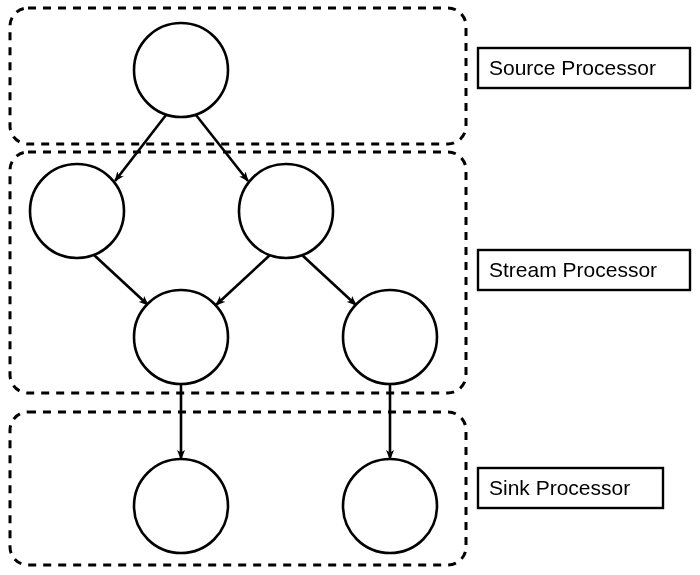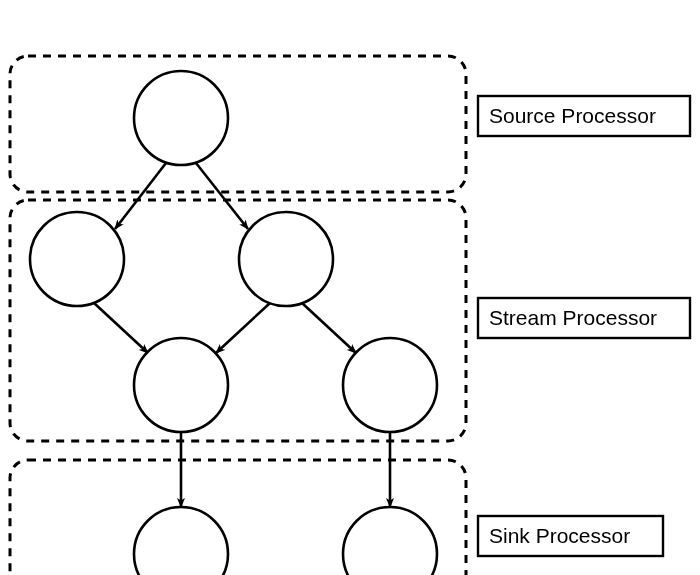--- a/index.html
+++ b/index.html
@@ -10,21 +10,20 @@
   body {
     width: 700px;
     height: 575px;
     font-family: "Liberation Sans", sans-serif;
     overflow: hidden;
   }
   #diagram-root {
     position: relative;
     width: 700px;
     height: 426px;
-    margin-top: 48px;
   }
   svg.canvas {
     position: absolute;
     left: 0;
     top: 0;
     width: 700px;
     height: 575px;
     display: block;
   }
   .group-box {

